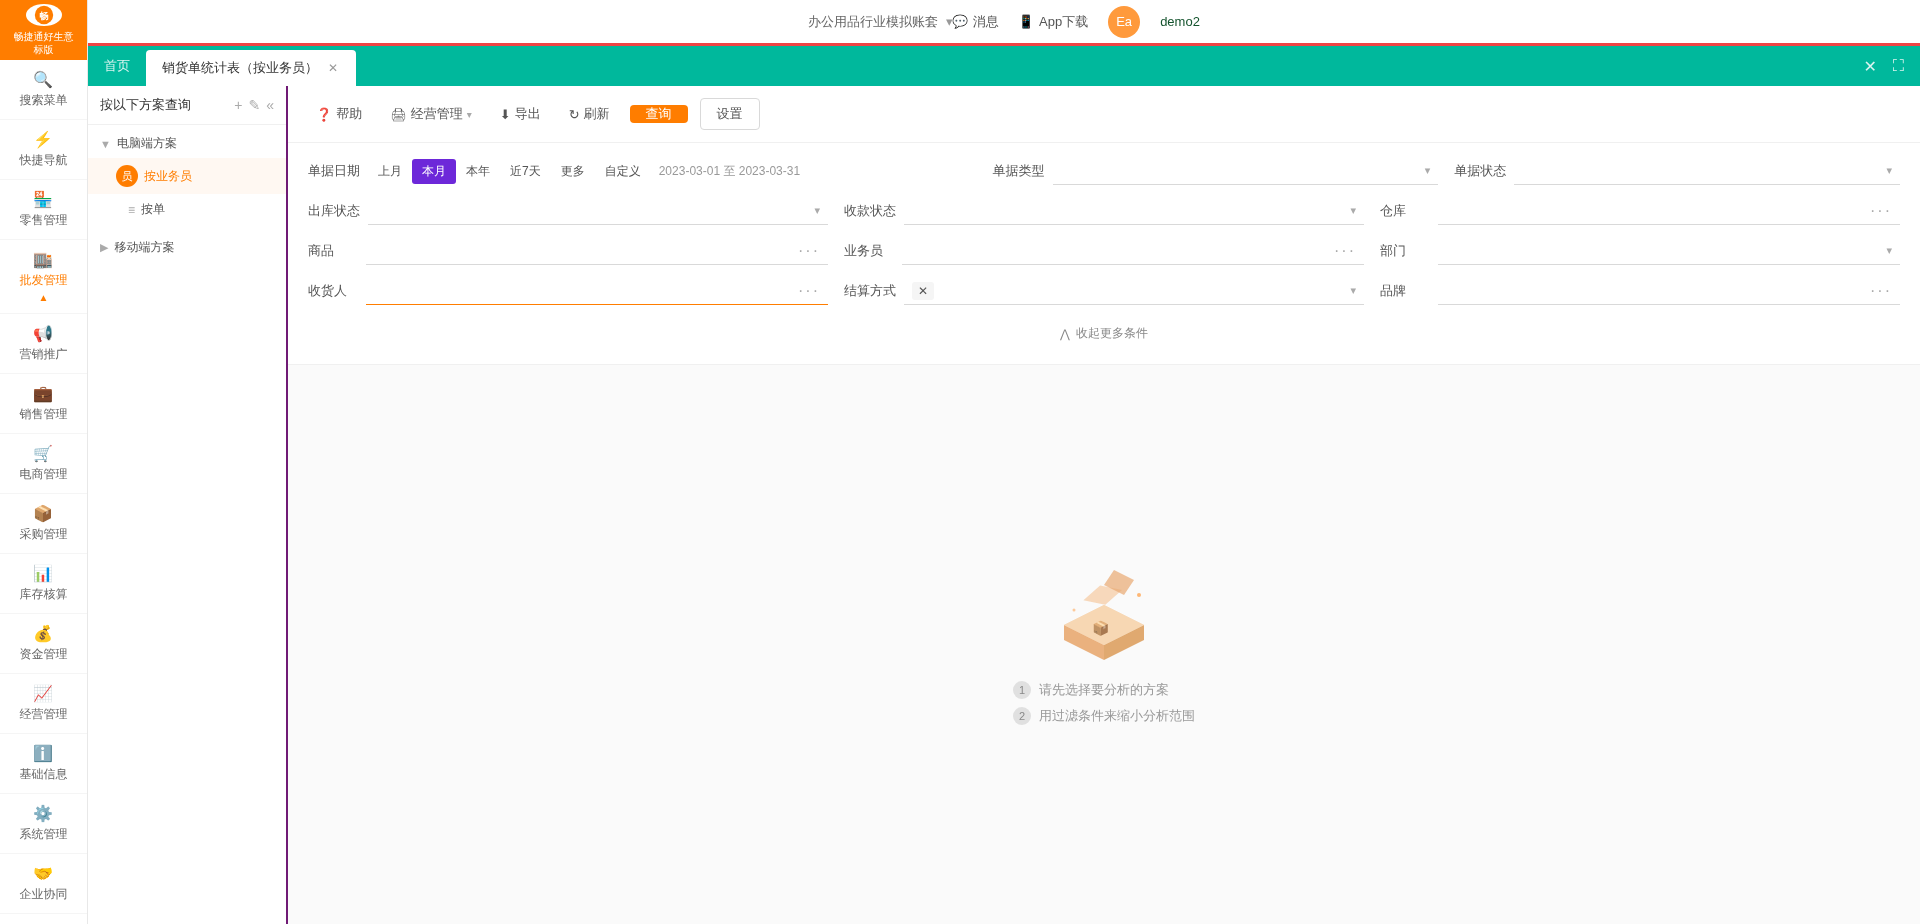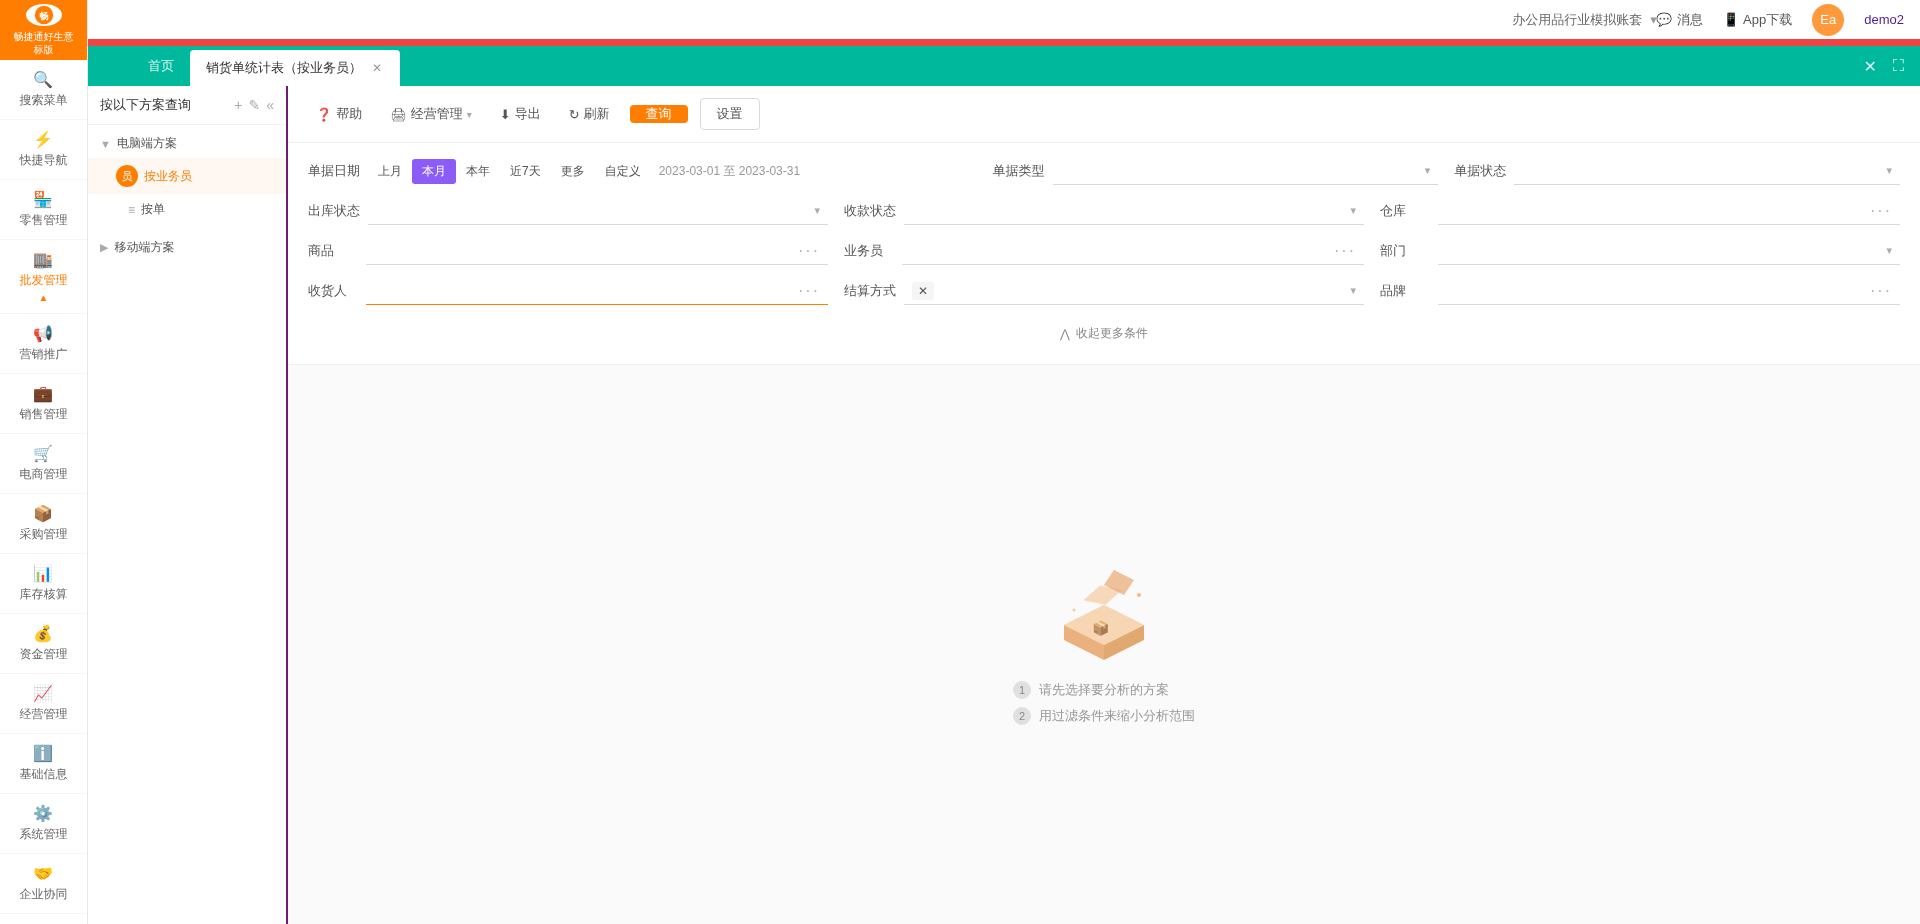--- a/index.html
+++ b/index.html
@@ -63,25 +63,25 @@
       display: flex;
       flex-direction: column;
       height: 924px;
       overflow: hidden;
     }
 
     
     .topbar {
       height: 46px;
       background: #fff;
-      border-bottom: 7px solid #ef4444;
+      border-bottom: 3px solid #ef4444;
       display: flex;
       align-items: center;
       padding: 0 16px;
-      justify-content: flex-end;
+      justify-content: center;
       flex-shrink: 0;
     }
     .topbar-left {
       display: flex;
       align-items: center;
       gap: 8px;
       color: #666;
       font-size: 13px;
     }
     .topbar-left .dropdown-icon { color: #999; cursor: pointer; }
@@ -112,21 +112,21 @@
     .tab {
       height: 40px;
       display: flex;
       align-items: center;
       padding: 0 16px;
       font-size: 13px;
       cursor: pointer;
       gap: 8px;
       color: rgba(255,255,255,0.85);
     }
-    .tab.home { background: transparent; margin-left: 44px; }
+    .tab.home { background: transparent; }
     .tab.active {
       background: #fff;
       color: #333;
       border-radius: 4px 4px 0 0;
       margin-top: 4px;
       height: 36px;
       justify-content: center;
     }
     .tab-close { font-size: 12px; color: #999; cursor: pointer; padding: 2px; }
     .tabbar-actions {
@@ -322,21 +322,21 @@
       gap: 0;
     }
     .date-btn {
       padding: 4px 10px;
       font-size: 12px;
       cursor: pointer;
       color: #555;
       border-radius: 3px;
     }
     .date-btn.active {
-      background: #8b5cf6;
+      background: #6d28d9;
       color: #fff;
       border-radius: 3px;
     }
     .date-range {
       font-size: 12px;
       color: #999;
       margin-left: 8px;
     }
 
     
@@ -503,21 +503,21 @@
         <span>💬</span>
         <span>消息</span>
       </div>
       <div class="icon-item">
         <span>📱</span>
         <span>App下载</span>
       </div>
       <div class="user-avatar">
         <span>Ea</span>
       </div>
-      <span style="font-size:13px;color:#4c1d95;">demo2</span>
+      <span style="font-size:13px;color:#14532d;">demo2</span>
     </div>
   </div>
 
   <div class="tabbar">
     <div class="tab home">
       <span>首页</span>
     </div>
     <div class="tab active">
       <span>销货单统计表（按业务员）</span>
       <span class="tab-close">✕</span>

